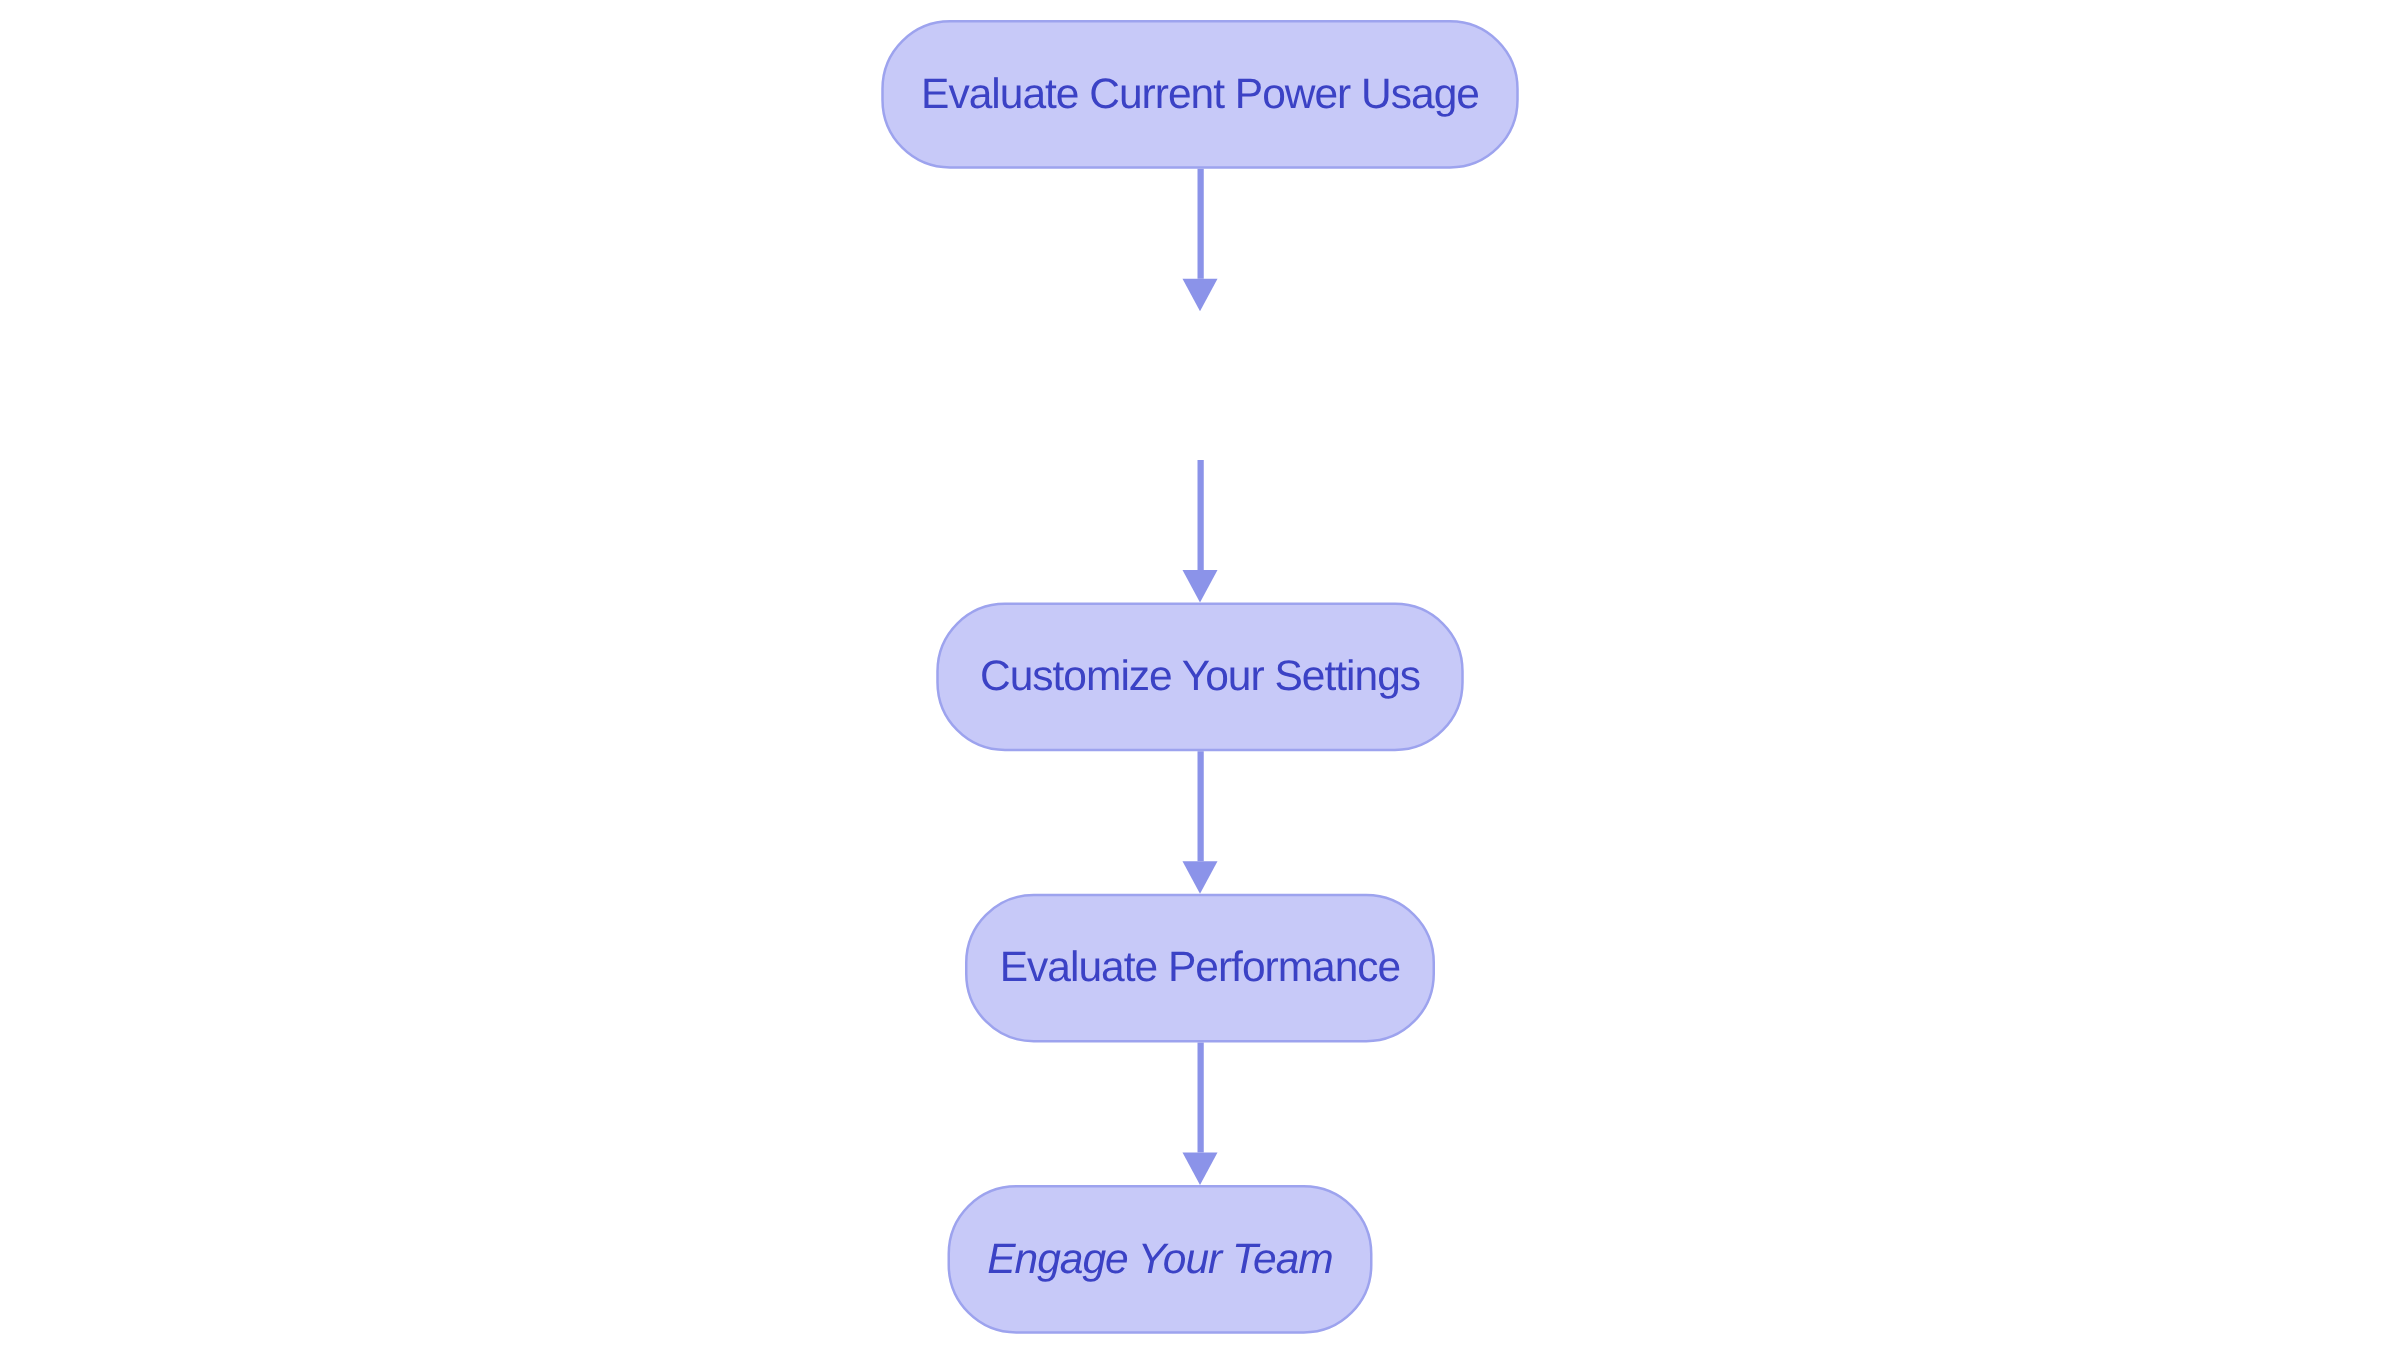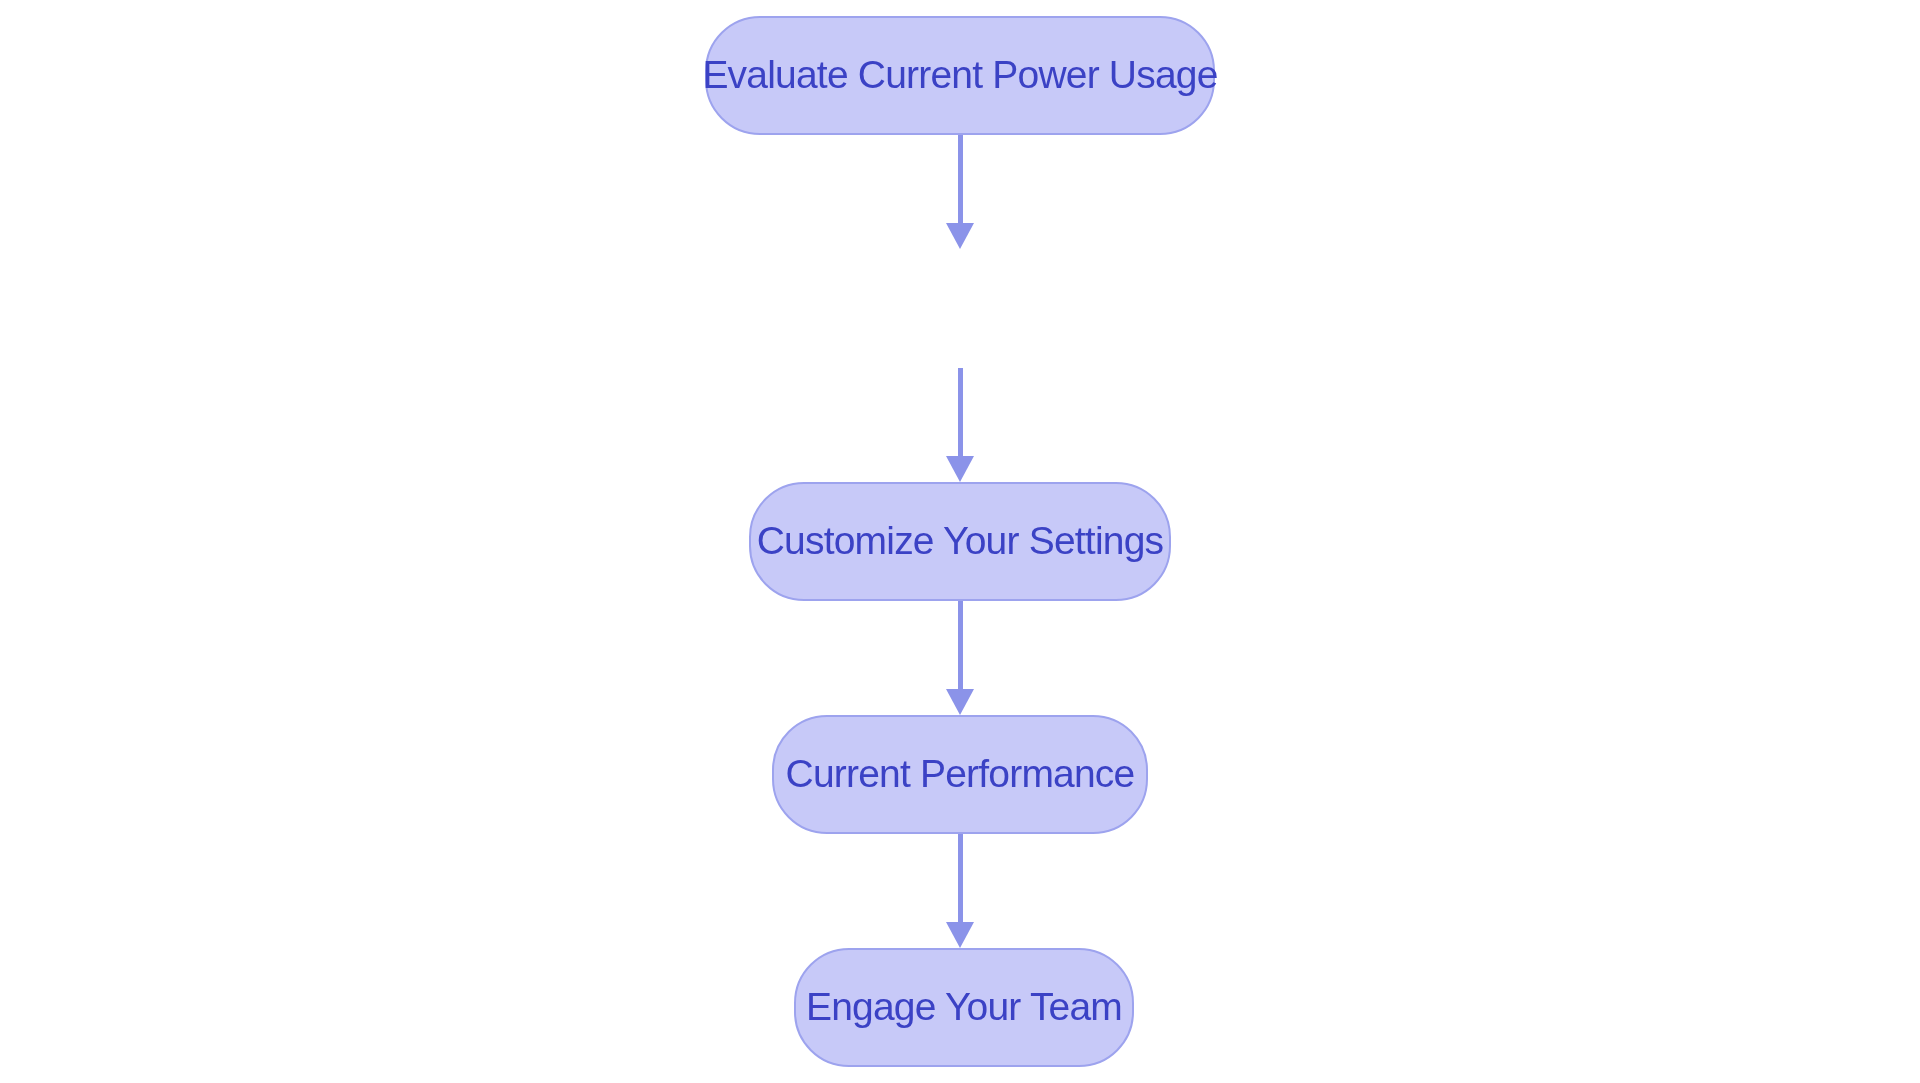--- a/index.html
+++ b/index.html
@@ -28,31 +28,31 @@
     height: 119px;
     border-radius: 55px;
     background: var(--node-fill);
     border: 2px solid var(--node-border);
     display: flex;
     align-items: center;
     justify-content: center;
   }
   .node-label {
     color: var(--node-text);
-    font-size: 39px;
+    font-size: 34px;
     letter-spacing: -0.8px;
     white-space: nowrap;
     line-height: 1;
     padding-bottom: 2px;
   }
   .node-1 { left: 705px; top: 16px;  width: 510px; }
   .node-2 { left: 712px; top: 249px; width: 496px; }
   .node-3 { left: 749px; top: 482px; width: 422px; }
   .node-4 { left: 772px; top: 715px; width: 376px; }
-  .node-5 { left: 794px; top: 948px; width: 340px; }
+  .node-5 { left: 758px; top: 948px; width: 340px; font-style: italic; }
 
   .arrow {
     position: absolute;
     left: 946px;            
     width: 28px;
     height: 114px;
     display: flex;
     flex-direction: column;
     align-items: center;
   }
@@ -96,21 +96,21 @@
   <div class="node node-3">
     <span class="node-label">Customize Your Settings</span>
   </div>
 
   <div class="arrow arrow-3">
     <div class="arrow-stem"></div>
     <div class="arrow-head"></div>
   </div>
 
   <div class="node node-4">
-    <span class="node-label">Current Performance</span>
+    <span class="node-label">Evaluate Performance</span>
   </div>
 
   <div class="arrow arrow-4">
     <div class="arrow-stem"></div>
     <div class="arrow-head"></div>
   </div>
 
   <div class="node node-5">
     <span class="node-label">Engage Your Team</span>
   </div>

